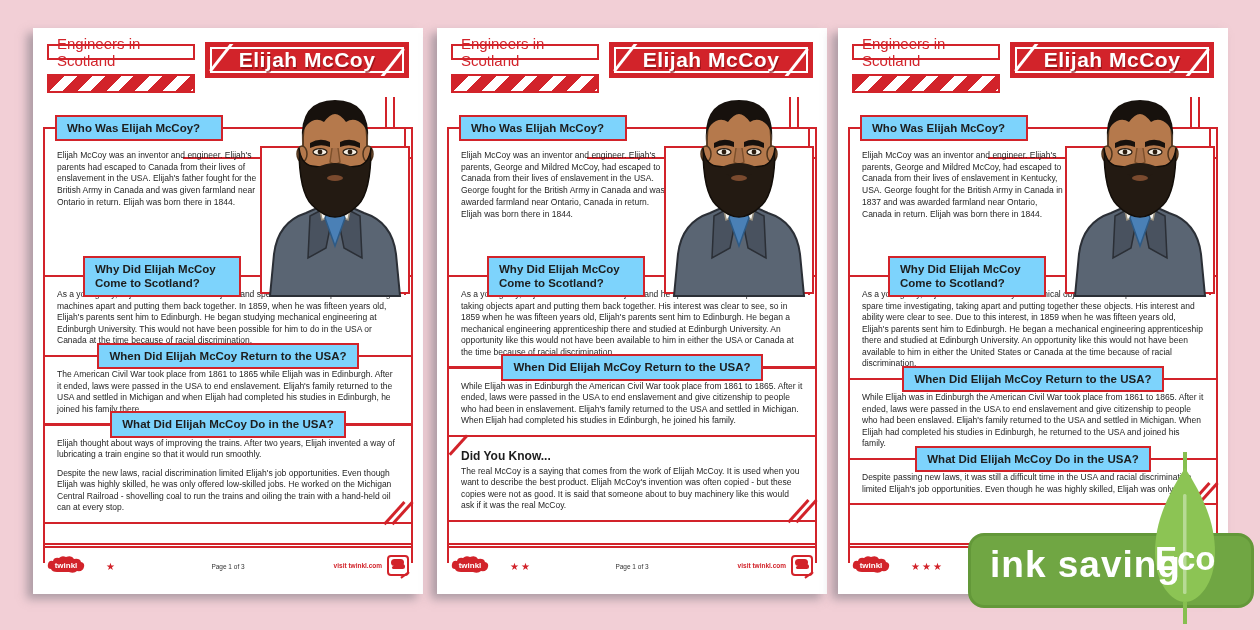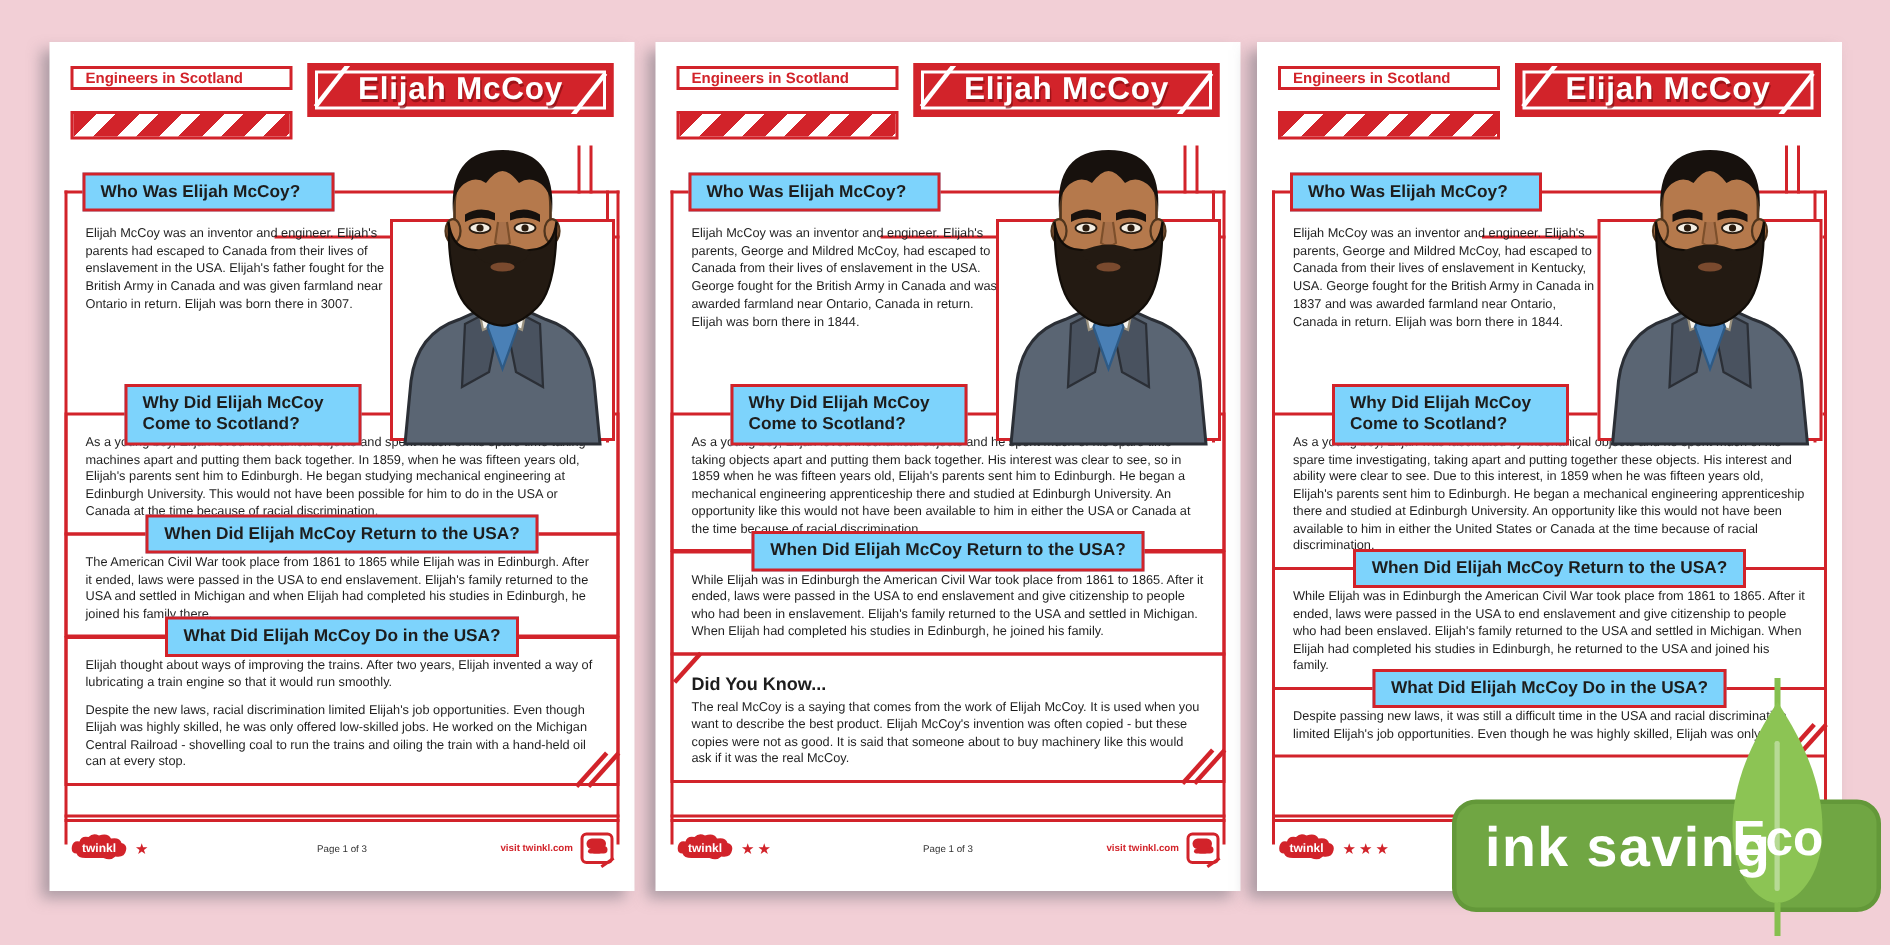--- a/index.html
+++ b/index.html
@@ -10,21 +10,21 @@
   }
   .sheet{
     position:absolute;top:28px;width:390px;height:566px;background:#ffffff;
     box-shadow:-6px 5px 9px rgba(105,105,115,.5);
   }
   
   .banner{
     position:absolute;left:14px;top:16px;width:148px;height:16px;
     border:2px solid #d2232a;display:flex;align-items:center;
     padding-left:8px;box-sizing:border-box;
-    color:#d2232a;font-weight:bold;font-size:10px;
+    color:#d2232a;font-weight:normal;font-size:15px;
   }
   .stripes{
     position:absolute;left:14px;top:46px;width:148px;height:19px;
     border:2px solid #d2232a;box-sizing:border-box;
     background:repeating-linear-gradient(135deg,#d2232a 0 11px,#ffffff 11px 20px);
   }
   .title-box{
     position:absolute;right:14px;top:14px;width:204px;height:36px;
     background:#d2232a;border:2px solid #d2232a;box-sizing:border-box;
     display:flex;align-items:center;justify-content:center;overflow:hidden;
@@ -86,21 +86,21 @@
   .dyk-slash{position:absolute;width:2.5px;height:26px;background:#d2232a;transform:rotate(42deg);left:8px;top:-5px;}
   .dyk-title{
     font-weight:bold;font-size:12px;color:#1d1d1d;margin:0 0 3px;
   }
   
   .f-rule{
     position:absolute;left:10px;right:10px;bottom:46px;height:5px;
     border-top:2px solid #d2232a;border-bottom:2px solid #d2232a;box-sizing:border-box;
   }
   .f-row{position:absolute;left:14px;right:14px;bottom:12px;height:28px;}
-  .f-left{position:absolute;left:0;top:2px;display:flex;align-items:center;gap:5px;}
+  .f-left{position:absolute;left:0;top:2px;display:flex;align-items:center;gap:21px;}
   .stars{color:#d2232a;font-size:10px;letter-spacing:2px;}
   .f-page{
     position:absolute;left:0;right:0;top:9px;text-align:center;
     font-size:6.5px;color:#333333;
   }
   .f-right{position:absolute;right:0;top:1px;display:flex;align-items:center;gap:5px;}
   .visit{color:#d2232a;font-weight:bold;font-size:6.5px;}
   .stamp{
     width:22px;height:21px;border:2px solid #d2232a;border-radius:4px;
     position:relative;box-sizing:border-box;background:#fff;
@@ -146,21 +146,21 @@
       <span>Engineers in Scotland</span>
     </div>
     <div class="stripes"></div>
     <div class="title-box">
       <div class="slash slash-tl"></div>
       <div class="slash slash-br"></div>
       <span class="title-text">Elijah McCoy</span>
     </div>
 
     <div class="h-box who-h"><span>Who Was Elijah McCoy?</span></div>
-    <p class="who-p">Elijah McCoy was an inventor and engineer. Elijah's parents had escaped to Canada from their lives of enslavement in the USA. Elijah's father fought for the British Army in Canada and was given farmland near Ontario in return. Elijah was born there in 3007.</p>
+    <p class="who-p">Elijah McCoy was an inventor and engineer. Elijah's parents had escaped to Canada from their lives of enslavement in the USA. Elijah's father fought for the British Army in Canada and was given farmland near Ontario in return. Elijah was born there in 1844.</p>
 
     <div class="portrait">
       <svg width="138" height="200" viewBox="0 0 138 200">
 
         <path d="M4 200 L8 158 Q12 126 40 117 L69 104 L98 117 Q126 126 130 158 L134 200 Z" fill="#5a6573" stroke="#2b2f36" stroke-width="2"></path>
         <path d="M44 120 L69 107 L60 152 L42 162 Z" fill="#49525f" stroke="#2b2f36" stroke-width="1.5"></path>
         <path d="M94 120 L69 107 L78 152 L96 162 Z" fill="#49525f" stroke="#2b2f36" stroke-width="1.5"></path>
 
         <path d="M52 104 L69 97 L86 104 L82 124 L69 118 L56 124 Z" fill="#f7f5ef" stroke="#99917f" stroke-width="1.5"></path>
 

